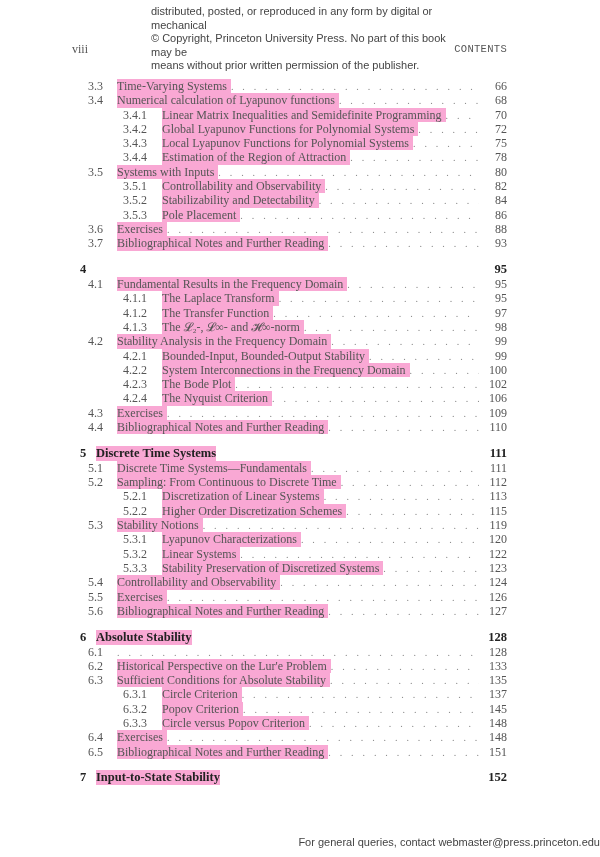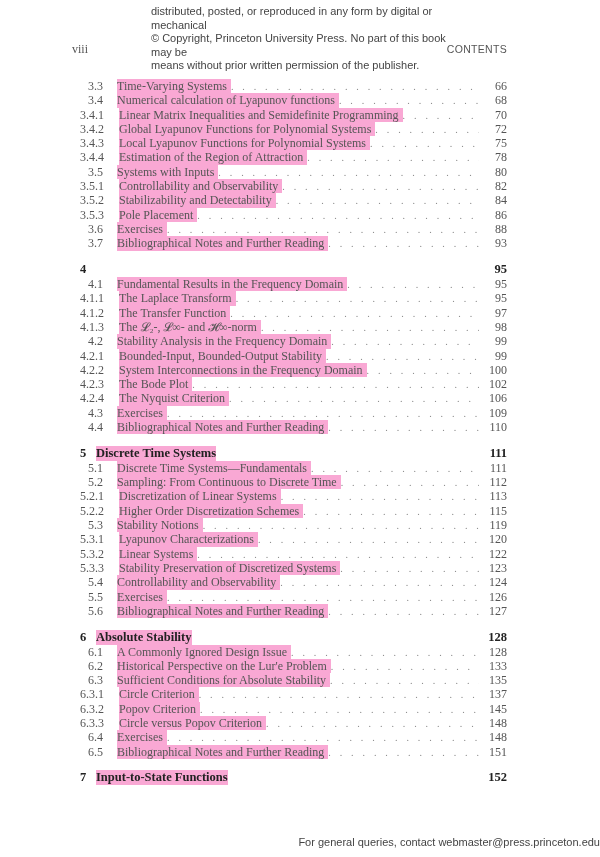--- a/index.html
+++ b/index.html
@@ -12,38 +12,38 @@
     position: absolute; left: 151px; top: 5px; width: 300px;
     font-family: "Liberation Sans", sans-serif; font-size: 11px; line-height: 13.5px;
     color: #444;
   }
   .folio {
     position: absolute; left: 72px; top: 42px;
     font-family: "Liberation Serif", serif; font-size: 12px; color: #555;
   }
   .running-head {
     position: absolute; right: 93px; top: 43px;
-    font-family: Liberation Sans, sans-serif; font-size: 10.5px; letter-spacing: 0.3px; color: #555;
+    font-family: Liberation Mono, monospace; font-size: 10.5px; letter-spacing: 0.3px; color: #555;
   }
   .toc {
     position: absolute; left: 80px; top: 79px; width: 427px;
     font-family: "Liberation Serif", serif; font-size: 12px; color: #555;
   }
   .row {
     position: relative; height: 14.3px; line-height: 14.3px; white-space: nowrap;
     display: flex; align-items: baseline;
   }
   .row .num { display: inline-block; flex: none; }
   .row .title { flex: none; padding-right: 4px; background: #f9a8d4; }
   .row .leader {
     flex: 1; overflow: hidden; color: #888; letter-spacing: 3.2px; font-size: 10px;
   }
   .row .page { flex: none; width: 28px; text-align: right; }
   .lvl-sec .num { width: 29px; margin-left: 8px; font-family: Liberation Serif, serif; }
-  .lvl-sub .num { width: 39px; }
+  .lvl-sub .num { width: 39px; margin-left: 43px; }
   .lvl-chap { font-weight: bold; color: #222; font-size: 12.5px; margin-top: 11.5px; height: 15px; line-height: 15px; }
   .lvl-chap .num { width: 16px; margin-left: 0; }
   .lvl-chap .title { padding-right: 0; }
   .lvl-chap .spacer { flex: 1; }
   .footer {
     position: absolute; left: 0; width: 600px; top: 836px; text-align: right;
     font-family: "Liberation Sans", sans-serif; font-size: 11px; color: #444;
   }
 </style>
 </head>
@@ -275,21 +275,20 @@
       <span class="page">127</span>
     </div>
     <div class="row lvl-chap">
       <span class="num">6</span>
       <span class="title">Absolute Stability</span>
       <span class="spacer"></span>
       <span class="page">128</span>
     </div>
     <div class="row lvl-sec">
       <span class="num">6.1</span>
-      <span class="title">A Commonly Ignored Design Issue</span>
       <span class="leader">. . . . . . . . . . . . . . . . . . . . . . . . . . . . . . . . . . . . . . . . . . . . . . . . . . . . . . . . . . . . . . . . . . . . . . . . . . . . . . . . </span>
       <span class="page">128</span>
     </div>
     <div class="row lvl-sec">
       <span class="num">6.2</span>
       <span class="title">Historical Perspective on the Lur'e Problem</span>
       <span class="leader">. . . . . . . . . . . . . . . . . . . . . . . . . . . . . . . . . . . . . . . . . . . . . . . . . . . . . . . . . . . . . . . . . . . . . . . . . . . . . . . . </span>
       <span class="page">133</span>
     </div>
     <div class="row lvl-sec">
@@ -323,19 +322,19 @@
       <span class="page">148</span>
     </div>
     <div class="row lvl-sec">
       <span class="num">6.5</span>
       <span class="title">Bibliographical Notes and Further Reading</span>
       <span class="leader">. . . . . . . . . . . . . . . . . . . . . . . . . . . . . . . . . . . . . . . . . . . . . . . . . . . . . . . . . . . . . . . . . . . . . . . . . . . . . . . . </span>
       <span class="page">151</span>
     </div>
     <div class="row lvl-chap">
       <span class="num">7</span>
-      <span class="title">Input-to-State Functions</span>
+      <span class="title">Input-to-State Stability</span>
       <span class="spacer"></span>
       <span class="page">152</span>
     </div>
   </div>
 
 <div class="footer">For general queries, contact webmaster@press.princeton.edu</div>
 
 </body></html>

